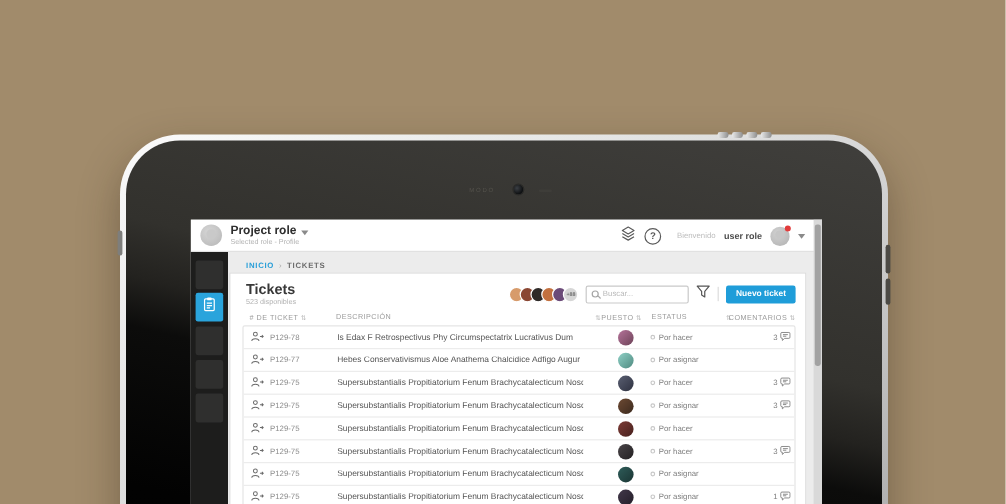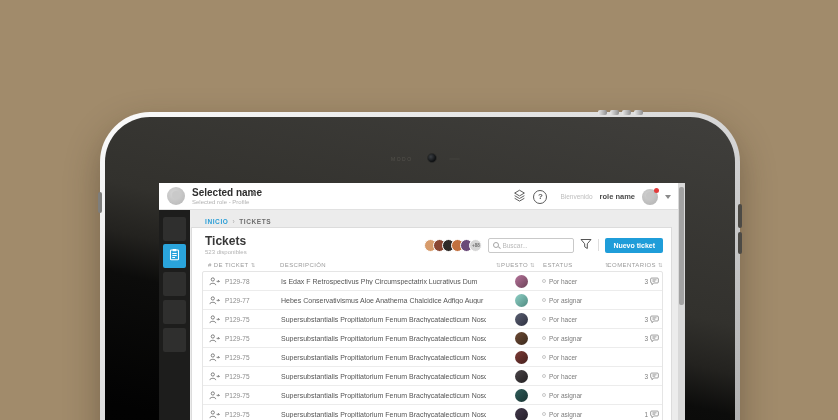--- a/index.html
+++ b/index.html
@@ -130,35 +130,35 @@
 
     <div class="bezel">
       <span class="brand">MODO</span>
       <span class="camera"></span>
       <span class="brand-mark"></span>
 
       <div class="screen">
 
         <div class="app-header">
           <span class="proj-avatar"></span>
-          <span class="proj-name">Selected name</span>
+          <span class="proj-name">Project role</span>
           <span class="caret proj-caret"></span>
           <span class="proj-sub">Selected role - Profile</span>
 
           <div class="hdr-right">
             <span>
               <svg width="13" height="13" viewBox="0 0 16 16" fill="none" stroke="#5a5a5a" stroke-width="1.2" stroke-linejoin="round">
                 <path d="M8 1.5 L14 5 8 8.5 2 5 Z"></path>
                   <path d="M2 8.2 L8 11.7 14 8.2"></path>
                   <path d="M2 11.4 L8 14.9 14 11.4"></path>
               </svg>
             </span>
             <span class="help-icon">?</span>
             <span class="welcome">Bienvenido</span>
-            <span class="user-name">role name</span>
+            <span class="user-name">user role</span>
             <span class="user-avatar">
               <span class="notif-dot" style="background: rgb(226, 59, 59);"></span>
             </span>
             <span class="caret"></span>
           </div>
         </div>
 
         <div class="sidebar">
           <div class="side-item" style="top:7px"></div>
           <div class="side-item active" style="top: 34px; background: rgb(42, 164, 220);">

